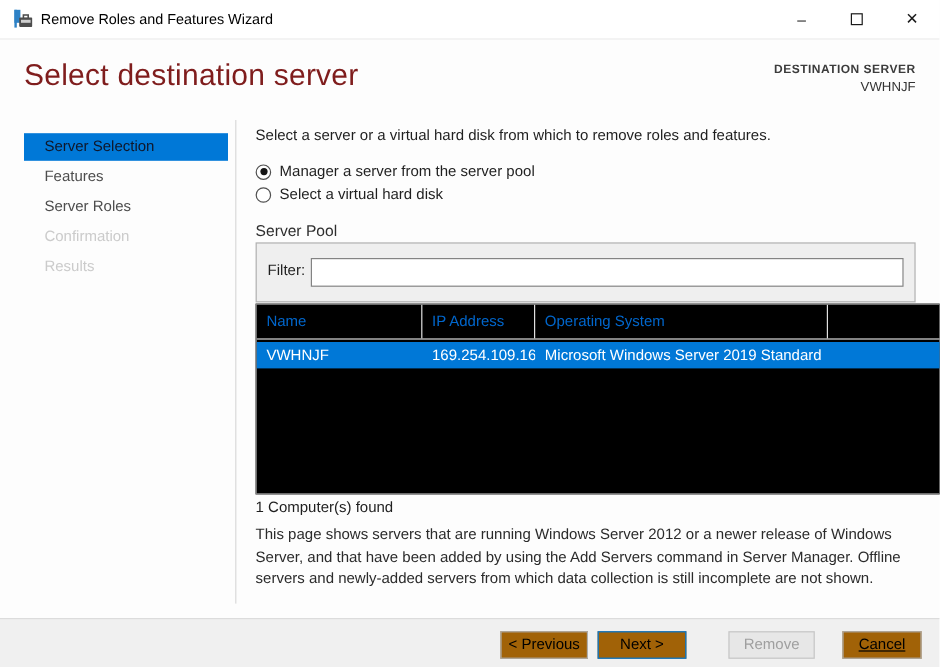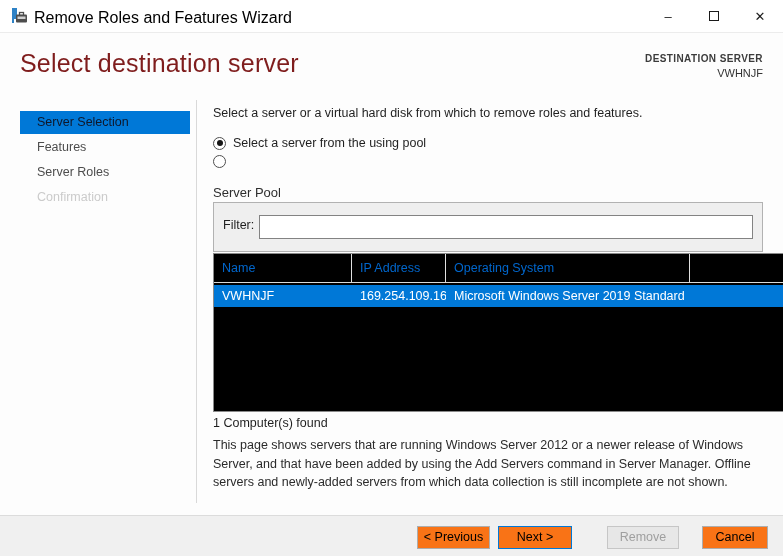--- a/index.html
+++ b/index.html
@@ -3,21 +3,21 @@
 <meta charset="utf-8">
 <style>
   * { margin:0; padding:0; box-sizing:border-box; }
   html,body { width:783px; height:556px; }
   body { font-family:"Liberation Sans","DejaVu Sans",sans-serif; background:#fff; }
   .window { position:relative; width:783px; height:556px; background:#fdfdfd; overflow:hidden; }
 
   
   .titlebar { position:absolute; left:0; top:0; width:783px; height:33px; background:#ffffff; border-bottom:1px solid #ececec; }
   .app-icon { position:absolute; left:11px; top:8px; width:16px; height:16px; }
-  .titlebar-title { position:absolute; left:34px; top:9px; font-size:16px; color:#000; white-space:nowrap; }
+  .titlebar-title { position:absolute; left:34px; top:9px; font-size:12px; color:#000; white-space:nowrap; }
   .win-controls { position:absolute; right:0; top:0; height:32px; display:flex; }
   .win-btn { width:46px; height:32px; display:flex; align-items:center; justify-content:center; font-size:13px; color:#1a1a1a; cursor:default; }
   .maximize-glyph { display:inline-block; width:10px; height:10px; border:1px solid #1a1a1a; }
 
   
   .page-title { position:absolute; left:20px; top:49px; font-size:25px; font-weight:400; color:#7f1d1d; letter-spacing:0.2px; }
   .dest-block { position:absolute; right:20px; top:53px; text-align:right; }
   .dest-label { font-size:10px; font-weight:700; color:#3c3c3c; letter-spacing:0.4px;padding-left:10px; }
   .dest-value { font-size:11px; color:#333; margin-top:3px; }
 
@@ -48,25 +48,25 @@
   .th:last-child { border-right:none; }
   .col-name { width:138px; } .col-ip { width:94px; } .col-os { width:244px; } .col-rest { flex:1; }
   .trow { display:flex; height:22px; margin-top:2px; background:#0078d7; color:#fff; }
   .td { font-size:12.5px; line-height:22px; padding-left:8px; white-space:nowrap; overflow:hidden; }
 
   .count-text { position:absolute; left:213px; top:416px; font-size:12.5px; color:#1f1f1f; }
   .description { position:absolute; left:213px; top:436px; width:554px; font-size:12.5px; line-height:18.5px; color:#2b2b2b; }
 
   
   .footer { position:absolute; left:0; top:515px; width:783px; height:41px; background:#f0f0f0; border-top:1px solid #dcdcdc; }
-  .btn { position:absolute; top:526px; height:23px; background:#f97316; border:1px solid #adadad; font-size:12.5px; color:#000; text-align:center; line-height:21px; font-family:inherit; cursor:default; }
+  .btn { position:absolute; top:526px; height:23px; background:#a16207; border:1px solid #adadad; font-size:12.5px; color:#000; text-align:center; line-height:21px; font-family:inherit; cursor:default; }
   .btn-previous { left:417px; width:73px; }
   .btn-next { left:498px; width:74px; border:1px solid #0078d7; }
   .btn-remove { left:607px; width:72px; color:#9f9f9f; border-color:#c6c6c6; background:#e7e7e7; }
-  .btn-cancel { left:702px; width:66px; }
+  .btn-cancel { left:702px; width:66px;text-decoration:underline; }
 </style>
 </head>
 <body>
 
 <div class="window">
 
   <div class="titlebar">
     <span class="app-icon">
       <svg width="16" height="16" viewBox="0 0 16 16">
         <rect x="1" y="0" width="5" height="11" fill="#2e82c6"></rect>
@@ -91,30 +91,32 @@
     <div class="dest-label">DESTINATION SERVER</div>
     <div class="dest-value">VWHNJF</div>
   </div>
 
   <div class="sidebar-sep"></div>
   <div class="sidebar">
     <div class="side-item selected">Server Selection</div>
     <div class="side-item">Features</div>
     <div class="side-item">Server Roles</div>
     <div class="side-item disabled">Confirmation</div>
+    <div class="side-item disabled">Results</div>
   </div>
 
   <div class="intro">Select a server or a virtual hard disk from which to remove roles and features.</div>
 
   <div class="radio-row r1">
     <span class="radio-circle checked"></span>
-    <span class="radio-label">Select a server from the using pool</span>
+    <span class="radio-label">Manager a server from the server pool</span>
   </div>
   <div class="radio-row r2">
     <span class="radio-circle"></span>
+    <span class="radio-label">Select a virtual hard disk</span>
   </div>
 
   <div class="pool-title">Server Pool</div>
 
   <div class="filter-panel">
     <span class="filter-label">Filter:</span>
     <input class="filter-input" type="text" value="" style="">
   </div>
 
   <div class="server-table">

